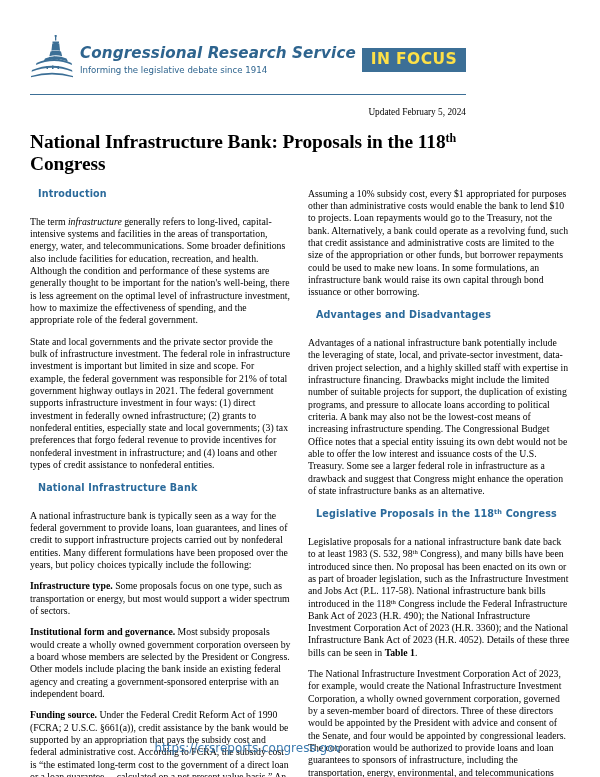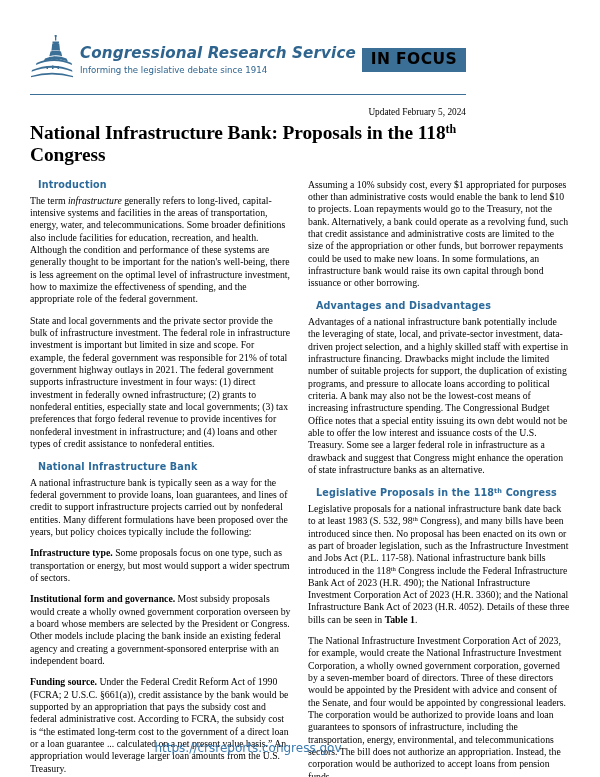--- a/index.html
+++ b/index.html
@@ -59,21 +59,21 @@
   .brand-tagline {
     font-family: "DejaVu Sans", sans-serif;
     font-size: 8.6px;
     color: #2e648e;
     line-height: 1.5;
     margin-top: 2px;
     white-space: nowrap;
   }
   .infocus-badge {
     background: #3c6f96;
-    color: #000000;
+    color: #fde047;
     font-family: "DejaVu Sans", sans-serif;
     font-weight: bold;
     font-size: 15.5px;
     letter-spacing: 0.4px;
     padding: 3px 9px 4px 9px;
     margin-top: 14px;
     line-height: 1.1;
     white-space: nowrap;
   }
   .rule {
@@ -89,21 +89,21 @@
     font-size: 9.3px;
     margin-top: 12px;
     line-height: 1.1;
     color: #000;
   }
   .doc-title {
     font-family: "Liberation Serif", serif;
     font-weight: bold;
     font-size: 19.4px;
     line-height: 1.12;
-    margin-top: 5px;
+    margin-top: 14px;
     letter-spacing: -0.1px;
     color: #000;
   }
   .doc-title sup {
     font-size: 0.62em;
     vertical-align: 0.52em;
     line-height: 0;
   }
 
   
@@ -135,21 +135,21 @@
   }
   p.body {
     font-family: "Liberation Serif", serif;
     font-size: 9.75px;
     line-height: 1.265;
     margin: 0;
     text-align: left;
     color: #000;
   }
   p.body + p.body { margin-top: 9px; }
-  .sec-head + p.body { margin-top: 4px; }
+  .sec-head + p.body { margin-top: 16px; }
   .sec-block { margin-top: 10.5px; }
   .sec-block:first-child { margin-top: 0; }
 
   em.it { font-style: italic; }
   b.bd { font-weight: bold; }
   sup.sup { font-size: 0.68em; vertical-align: 0.45em; line-height: 0; }
 
   
   .footer {
     position: absolute;

